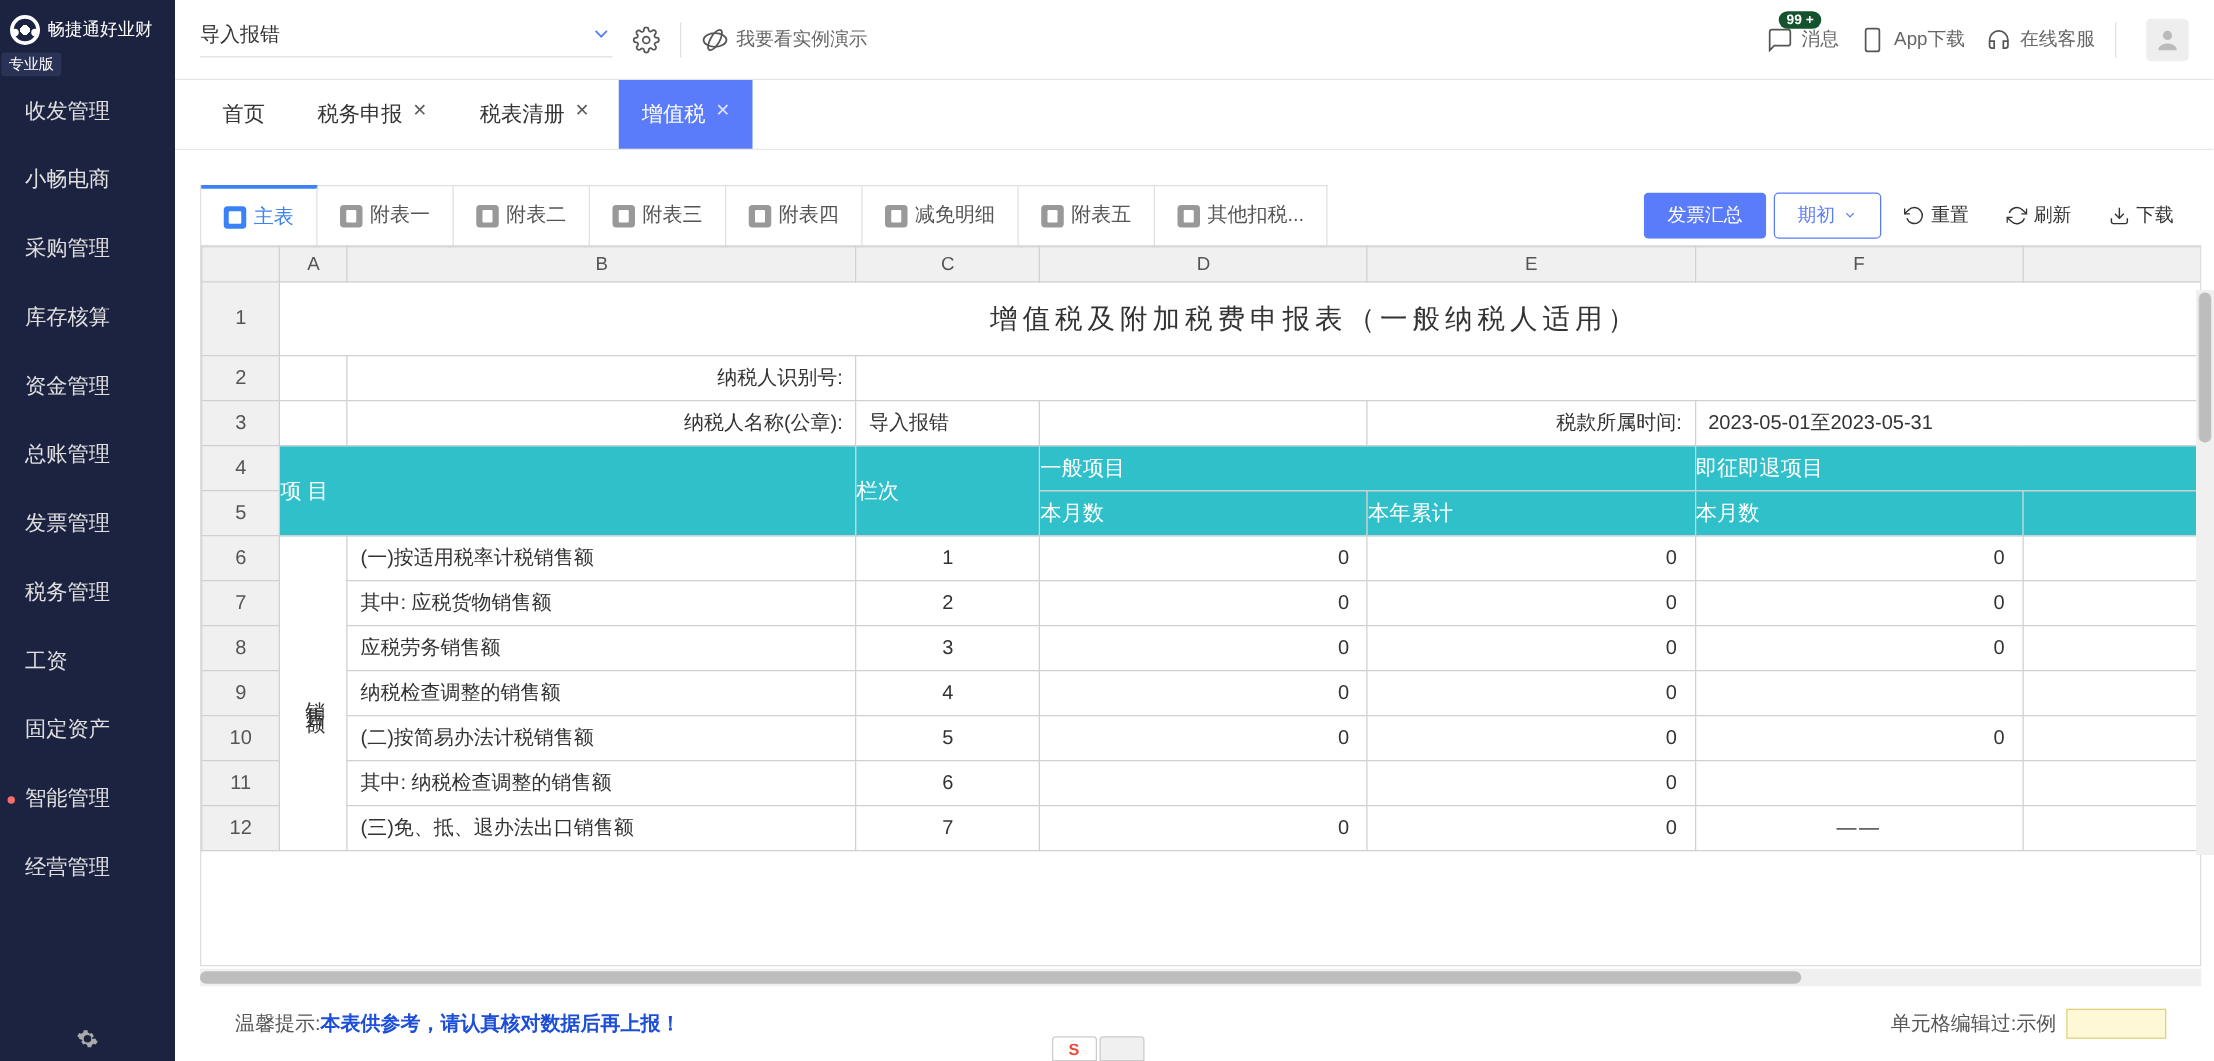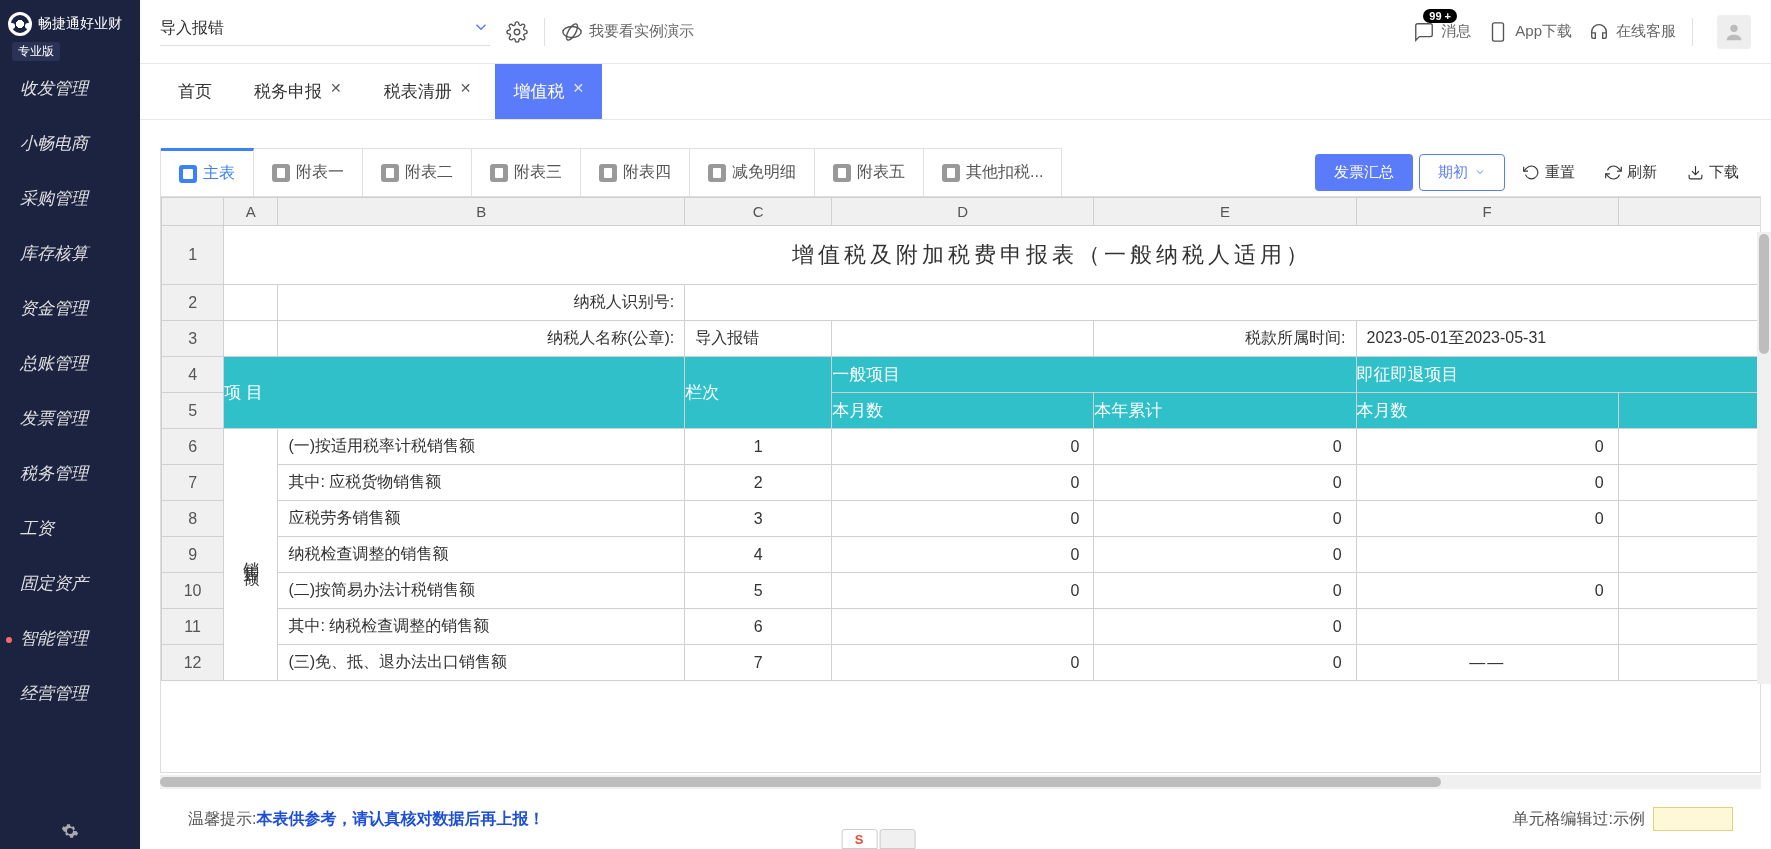--- a/index.html
+++ b/index.html
@@ -7,42 +7,42 @@
 .container { display: flex; width: 1771px; height: 849px; }
 
 
 .sidebar { width: 140px; background: #1c2340; color: #fff; display: flex; flex-direction: column; flex-shrink: 0; }
 .logo-area { padding: 12px 8px 4px; display: flex; align-items: center; gap: 6px; }
 .logo-icon { width: 24px; height: 24px; border-radius: 50%; background: radial-gradient(circle, #fff 30%, transparent 30%); border: 3px solid #fff; position: relative; flex-shrink: 0; }
 .logo-icon::before, .logo-icon::after { content: ''; position: absolute; width: 6px; height: 6px; background: #fff; border-radius: 50%; top: 8px; }
 .logo-icon::before { left: -2px; }
 .logo-icon::after { right: -2px; }
 .logo-text { font-size: 14px; font-weight: 500; }
-.edition { font-size: 12px; background: #2a3355; padding: 1px 6px; border-radius: 3px; margin: 2px 0 12px 12px; align-self: flex-start; }
-.nav-list { flex: 1; overflow: hidden; font-style: italic; }
+.edition { font-size: 12px; background: #2a3355; padding: 1px 6px; border-radius: 3px; margin: 2px 0 12px 1px; align-self: flex-start; }
+.nav-list { flex: 1; overflow: hidden; }
 .nav-item { padding: 16px 20px; font-size: 17px; cursor: pointer; color: #e0e0e0; }
 .nav-item.cut { padding-top: 4px; }
 .nav-item.dot { position: relative; }
 .nav-item.dot::before { content: ''; position: absolute; left: 6px; top: 26px; width: 6px; height: 6px; background: #f56c6c; border-radius: 50%; }
 .gear-bottom { text-align: center; padding: 6px 0; }
 .gear-ico { display: inline-block; width: 18px; height: 18px; position: relative; }
 .gear-ico svg { width: 18px; height: 18px; fill: #aaa; }
 
 
 .main { flex: 1; display: flex; flex-direction: column; min-width: 0; }
 
 
 .header { height: 64px; border-bottom: 1px solid #e8e8e8; display: flex; align-items: center; padding: 0 20px; gap: 16px; }
 .search-combo { width: 330px; border-bottom: 1px solid #ddd; display: flex; align-items: center; padding-bottom: 6px; }
 .search-text { flex: 1; font-size: 16px; color: #333; }
 .hdr-icon { color: #666; cursor: pointer; display: flex; align-items: center; gap: 6px; font-size: 15px; }
 .hdr-icon svg { width: 22px; height: 22px; fill: none; stroke: #555; stroke-width: 1.5; }
 .hdr-spacer { flex: 1; }
 .badge-wrap { position: relative; }
-.badge { position: absolute; top: -12px; left: 10px; background: #000000; color: #fff; font-size: 11px; padding: 1px 6px; border-radius: 10px; font-weight: bold; }
+.badge { position: absolute; top: -12px; left: 10px; background: #14532d; color: #fff; font-size: 11px; padding: 1px 6px; border-radius: 10px; font-weight: bold; }
 .avatar { width: 34px; height: 34px; background: #eee; border-radius: 4px; display: flex; align-items: center; justify-content: center; margin-left: 8px; }
 .avatar svg { width: 22px; height: 22px; fill: #bbb; }
 
 
 .tab-strip { height: 56px; display: flex; align-items: center; border-bottom: 1px solid #e8e8e8; padding: 0 20px; gap: 6px; }
 .tab { padding: 16px 18px; font-size: 17px; cursor: pointer; display: flex; gap: 8px; }
 .tab.active { background: #5b7cfa; color: #fff; }
 .tab-close { font-size: 14px; opacity: 0.8; }
 
 

